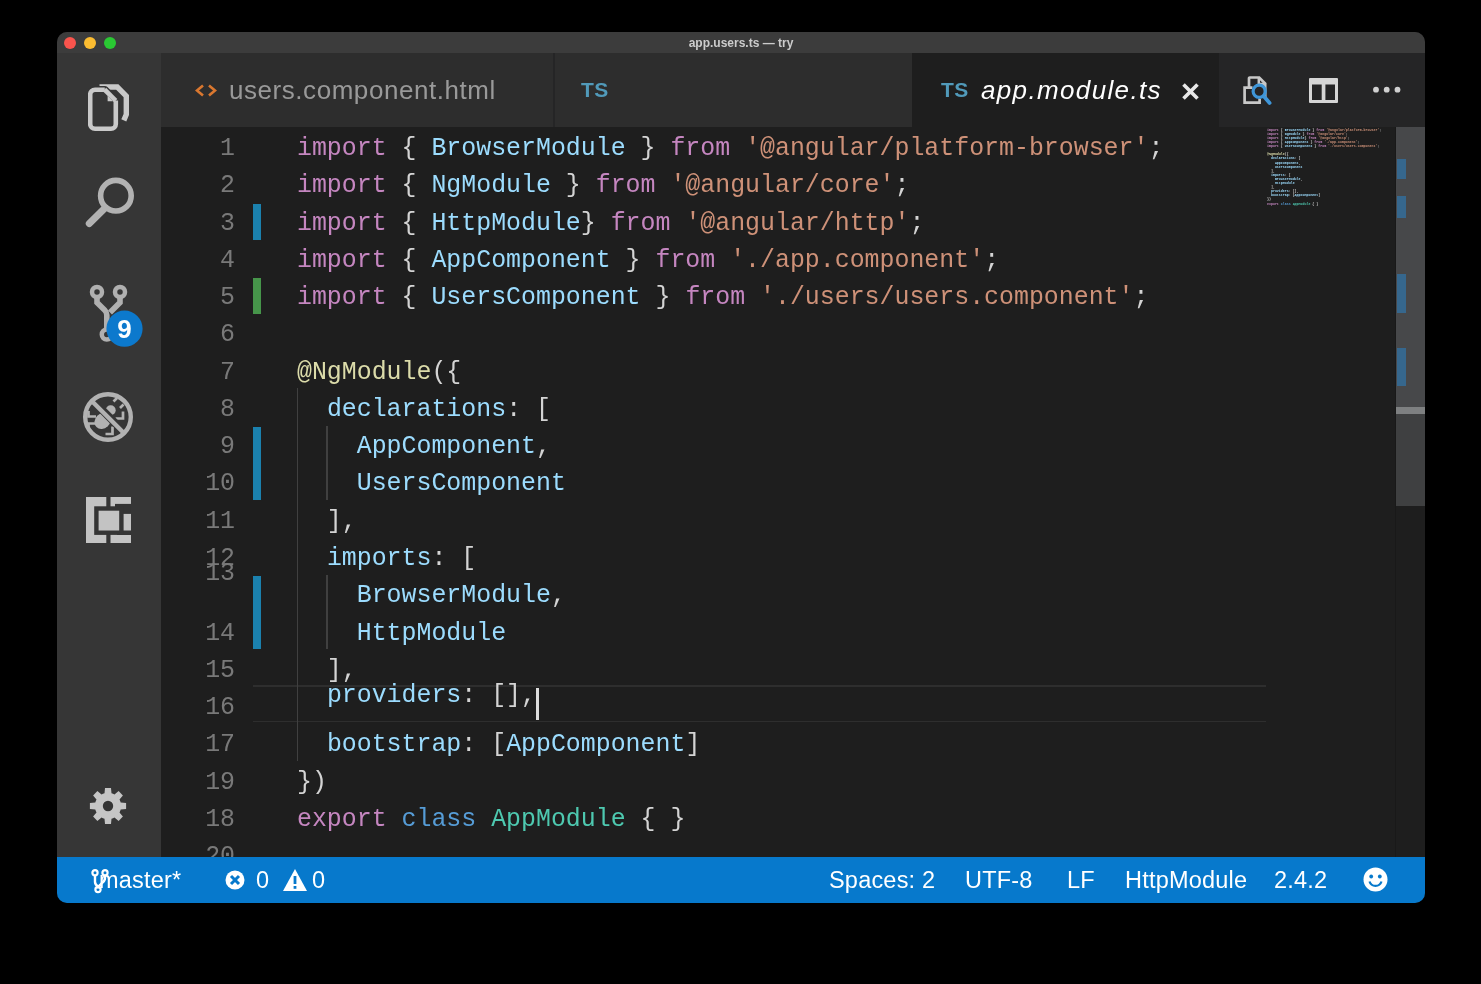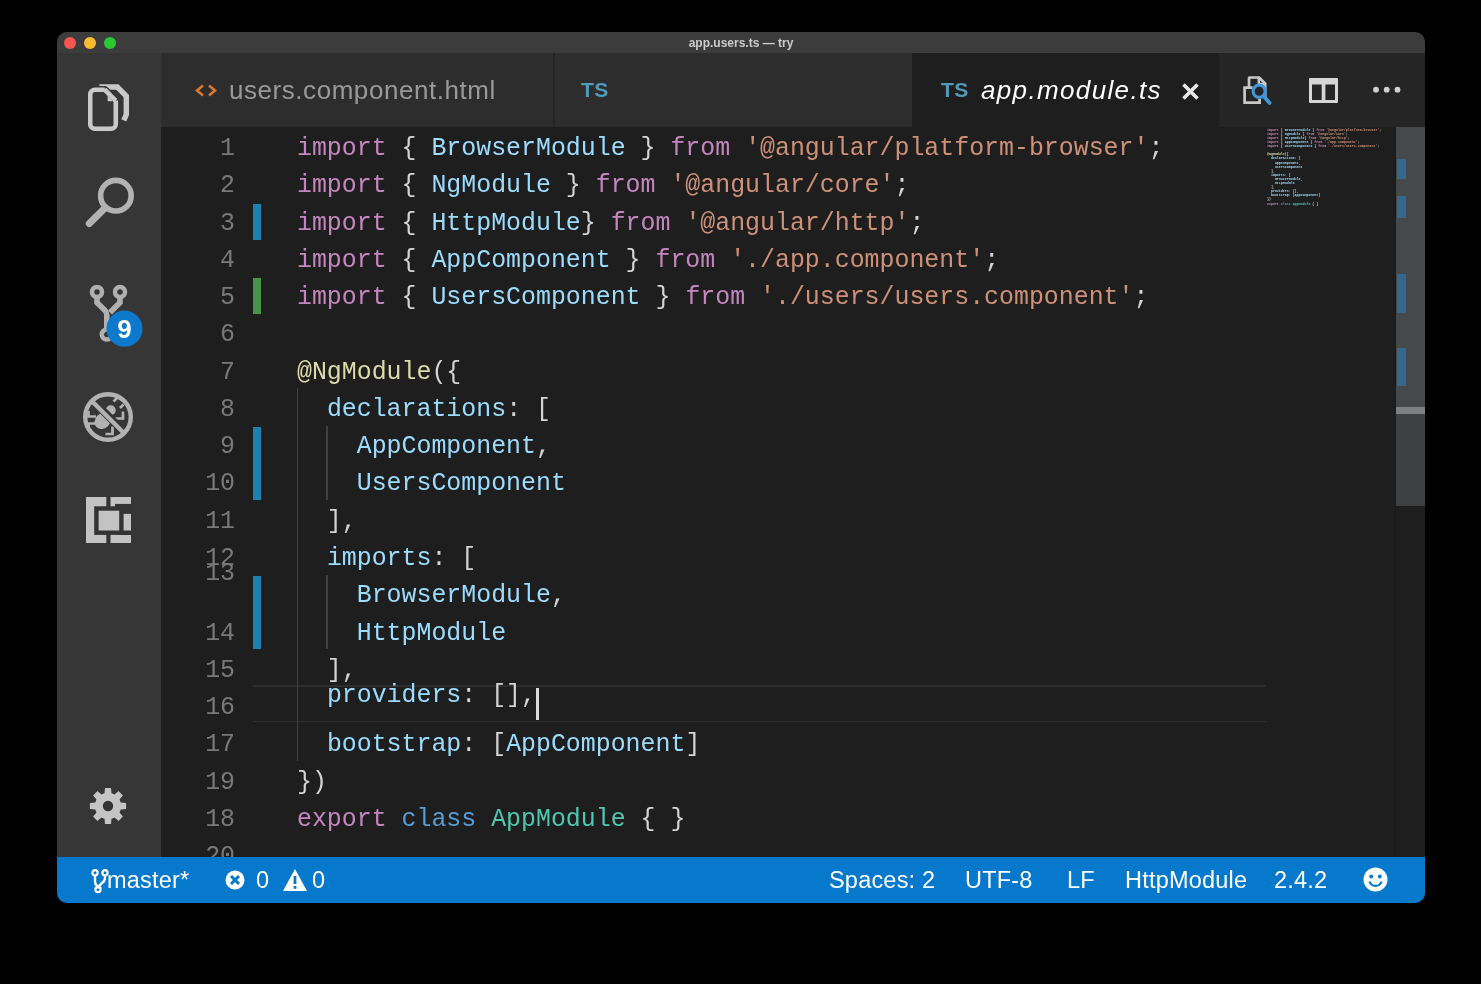--- a/index.html
+++ b/index.html
@@ -228,21 +228,21 @@
     <div class="abs" style="left:1236.5px;top:221px;width:9px;height:38.2px;background:#36678d"></div>
   </div>
 
   <div id="statusbar">
     <svg class="abs" style="left:31px;top:11px" width="24" height="26" viewBox="0 0 24 26">
       <path d="M7 7 v7 q0 3 4 5 l2 1 M17 7 v3 q0 3 -3 5 l-2 2 q-2 1.5 -2 3.5 v0" fill="none" stroke="#fff" stroke-width="2.4"></path>
       <circle cx="7" cy="4.7" r="2.6" fill="none" stroke="#fff" stroke-width="2.2"></circle>
       <circle cx="17" cy="4.7" r="2.6" fill="none" stroke="#fff" stroke-width="2.2"></circle>
       <circle cx="10" cy="21.5" r="2.6" fill="none" stroke="#fff" stroke-width="2.2"></circle>
     </svg>
-    <div class="st" style="left:50px">master*</div>
+    <div class="st" style="left:42px">master*</div>
     <svg class="abs" style="left:168px;top:13px" width="20" height="20" viewBox="0 0 20 20">
       <circle cx="10" cy="10" r="9.5" fill="#ffffff"></circle>
       <path d="M6 6 L14 14 M14 6 L6 14" stroke="#0779cc" stroke-width="3"></path>
     </svg>
     <div class="st" style="left:199px">0</div>
     <svg class="abs" style="left:225px;top:11px" width="26" height="24" viewBox="0 0 26 24">
       <path d="M13 1 L25 23 H1 z" fill="#ffffff"></path>
       <rect x="11.6" y="8" width="2.8" height="8" fill="#0779cc"></rect>
       <rect x="11.6" y="18" width="2.8" height="2.8" fill="#0779cc"></rect>
     </svg>

